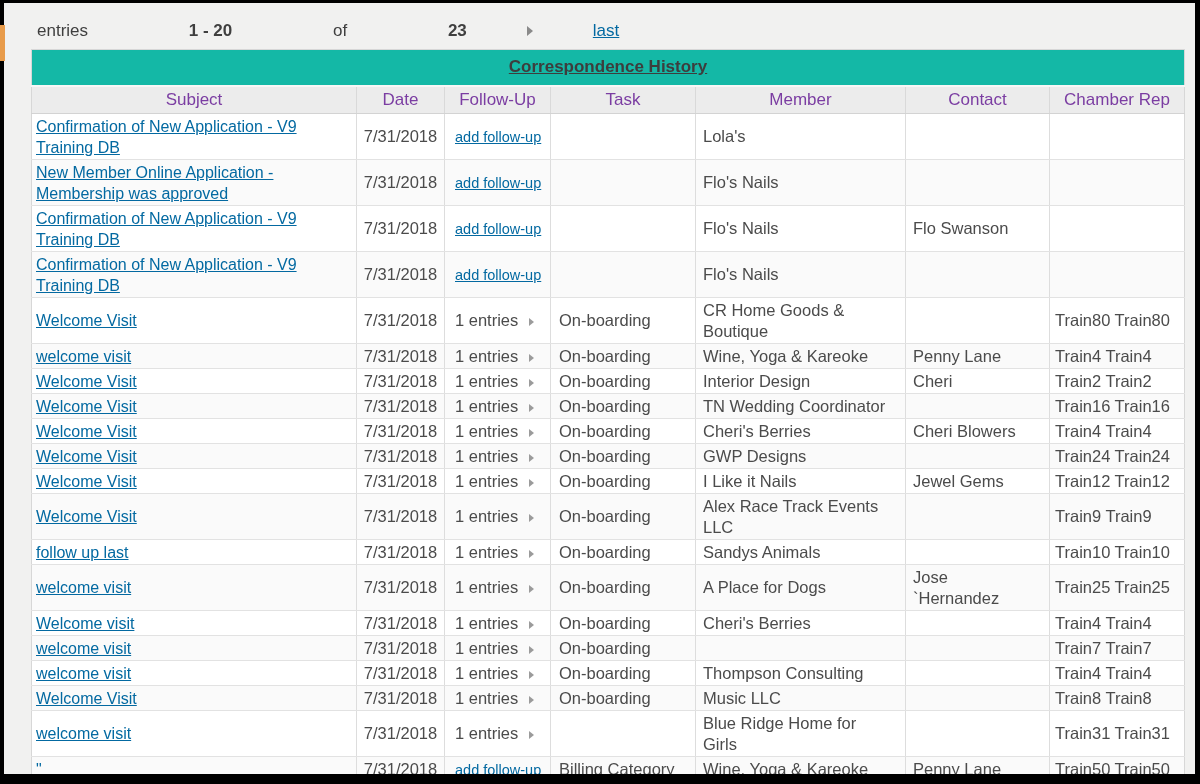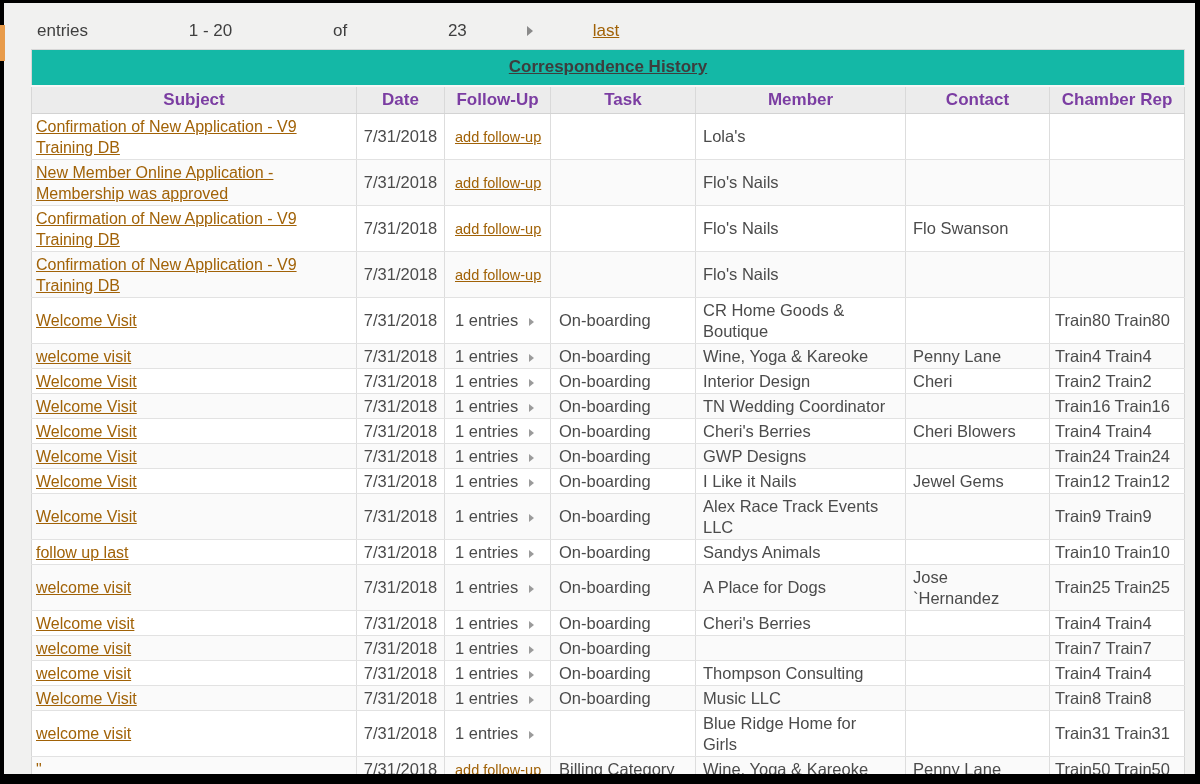--- a/index.html
+++ b/index.html
@@ -24,32 +24,32 @@
   }
   
   .pagination {
     margin:18px 0 8px 33px;
     font-size:17px;
     color:#3f3f3f;
     display:flex;
     align-items:center;
     gap:48px;
   }
-  .pagination .b { font-weight:normal; }
+  .pagination .b { font-weight:bold; }
   .pagination .sp { white-space:pre; }
   .pag-tri {
     display:inline-block;
     width:0; height:0;
     border-top:5px solid transparent;
     border-bottom:5px solid transparent;
     border-left:6px solid #8a8a8a;
     margin:0 12px 0 12px;
   }
   a.pg-link, a.subj-link, a.followup-link {
-    color:#a16207;
+    color:#0369a1;
     cursor:pointer;
   }
   
   table.corr {
     border-collapse:collapse;
     margin-left:27px;
     width:1153px;
     table-layout:fixed;
     background:#fff;
     border:1px solid #d7d7d7;
@@ -61,21 +61,21 @@
     font-weight:bold;
     text-align:center;
     padding:7px 0 8px 0;
     border-bottom:2px solid #f7f7f6;
     text-decoration:underline;
   }
   tr.cols th {
     background:#ececec;
     color:#7b3da2;
     font-size:17px;
-    font-weight:bold;
+    font-weight:normal;
     text-align:center;
     padding:3px 4px;
     border-right:1px solid #d9d9d9;
     border-bottom:1px solid #d3d3d3;
   }
   tr.cols th:last-child { border-right:none; }
   td {
     font-size:16.5px;
     line-height:21px;
     color:#4b4b4b;

